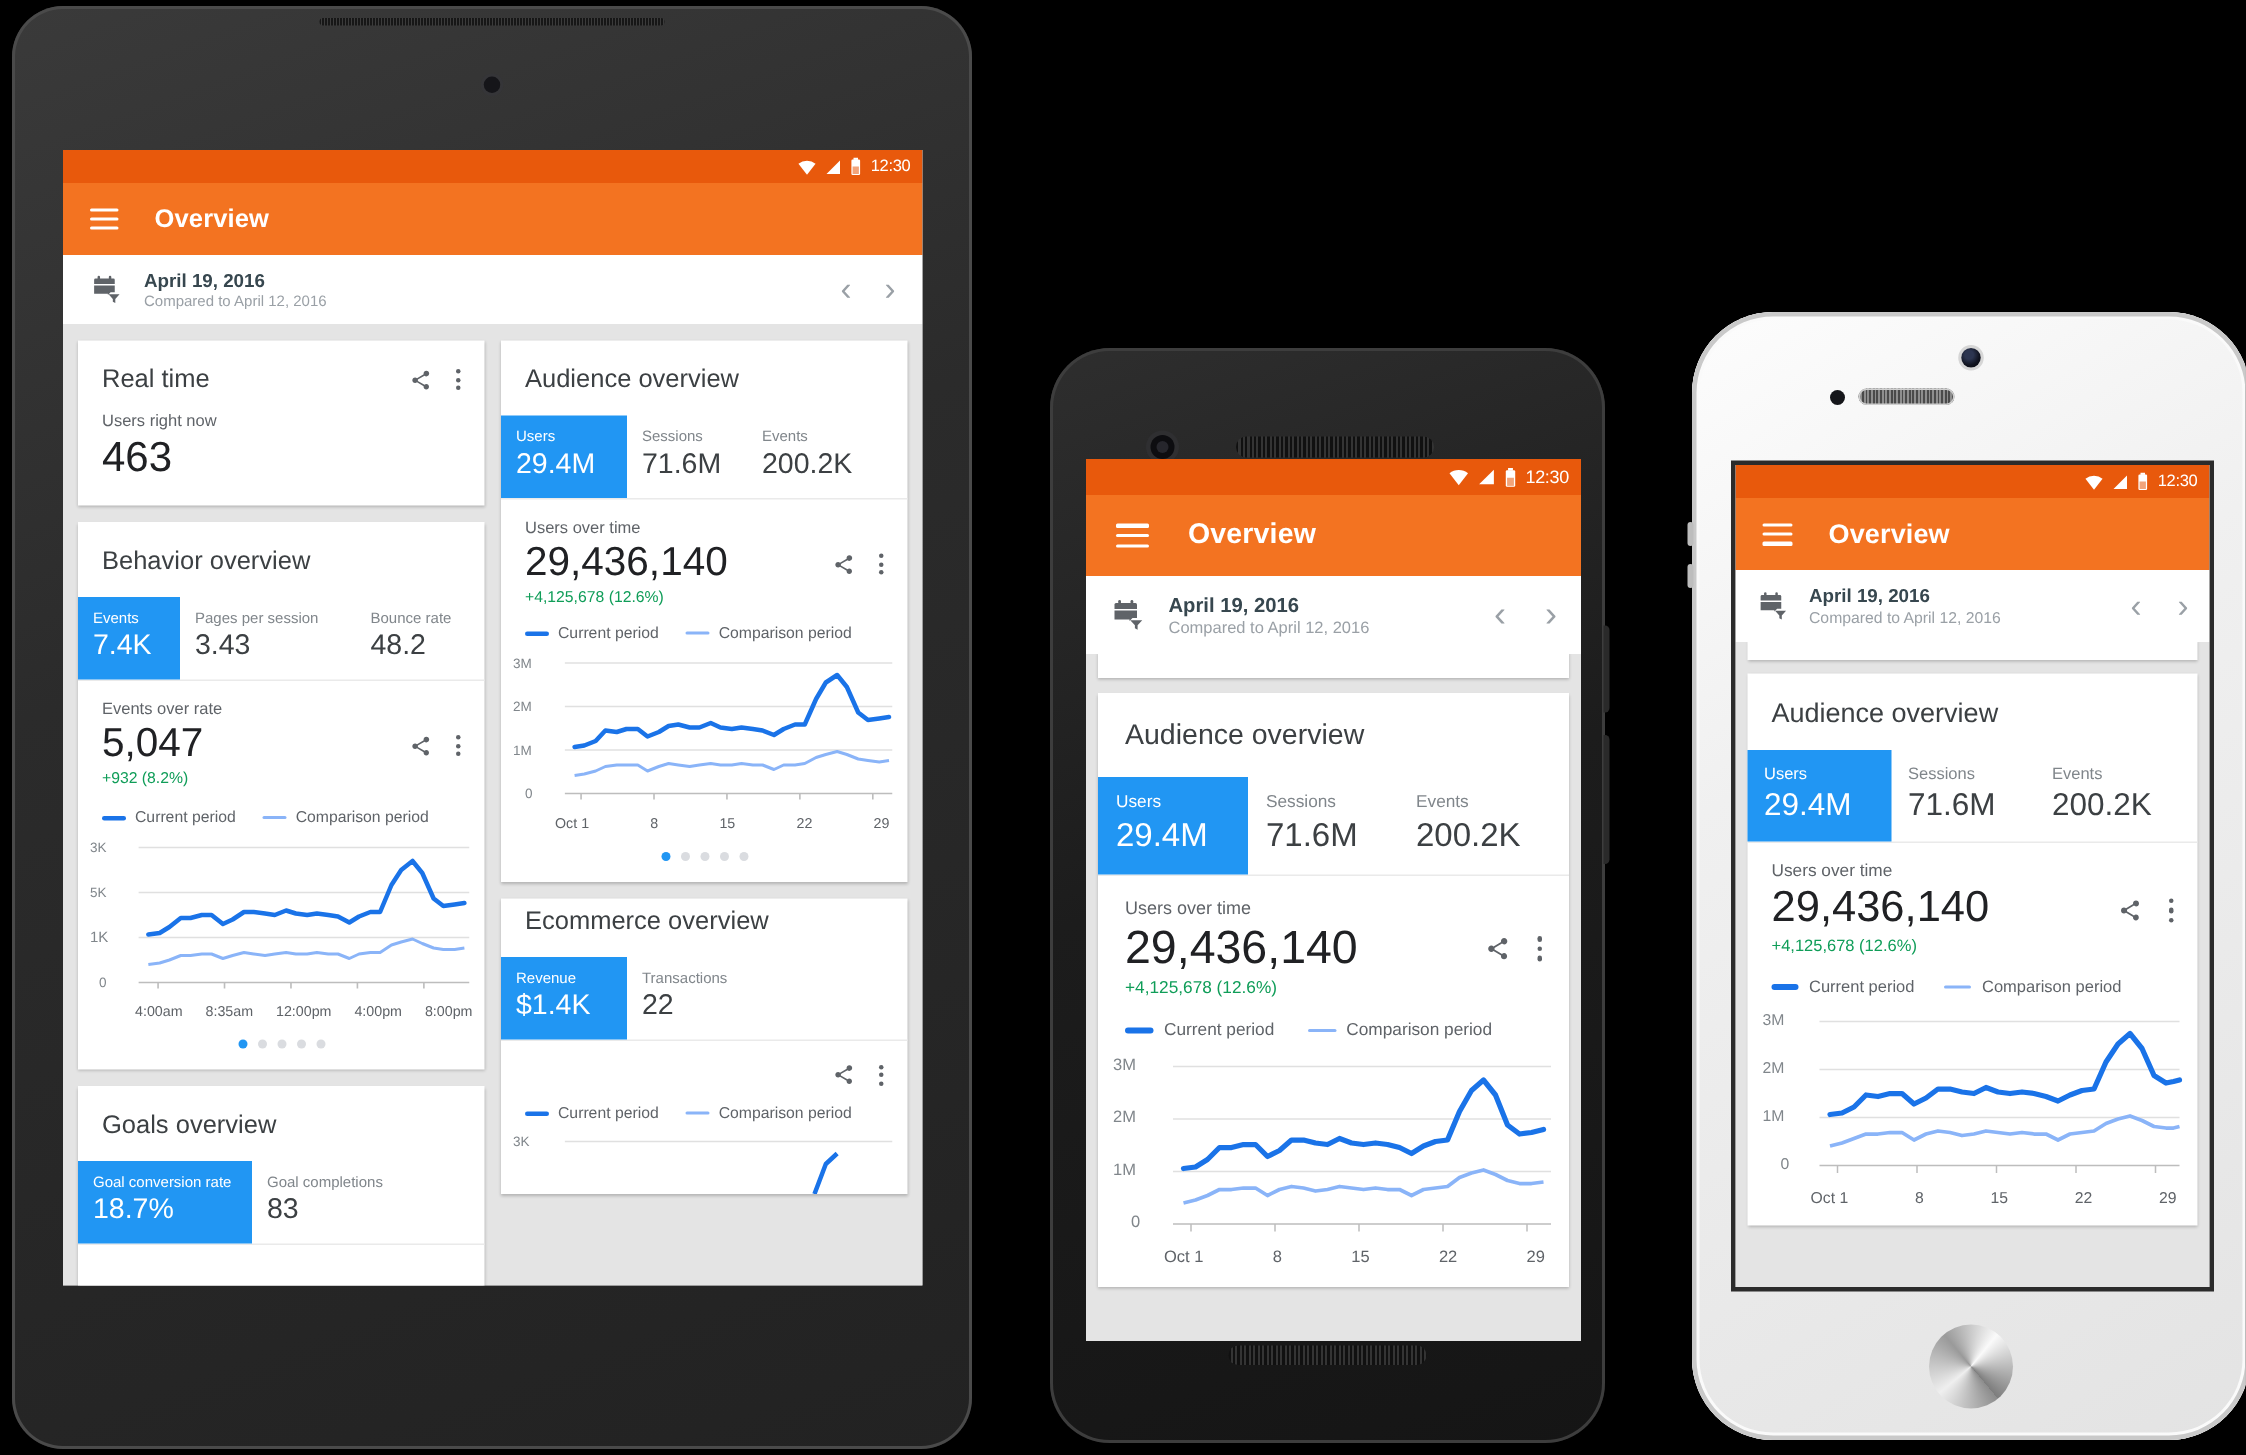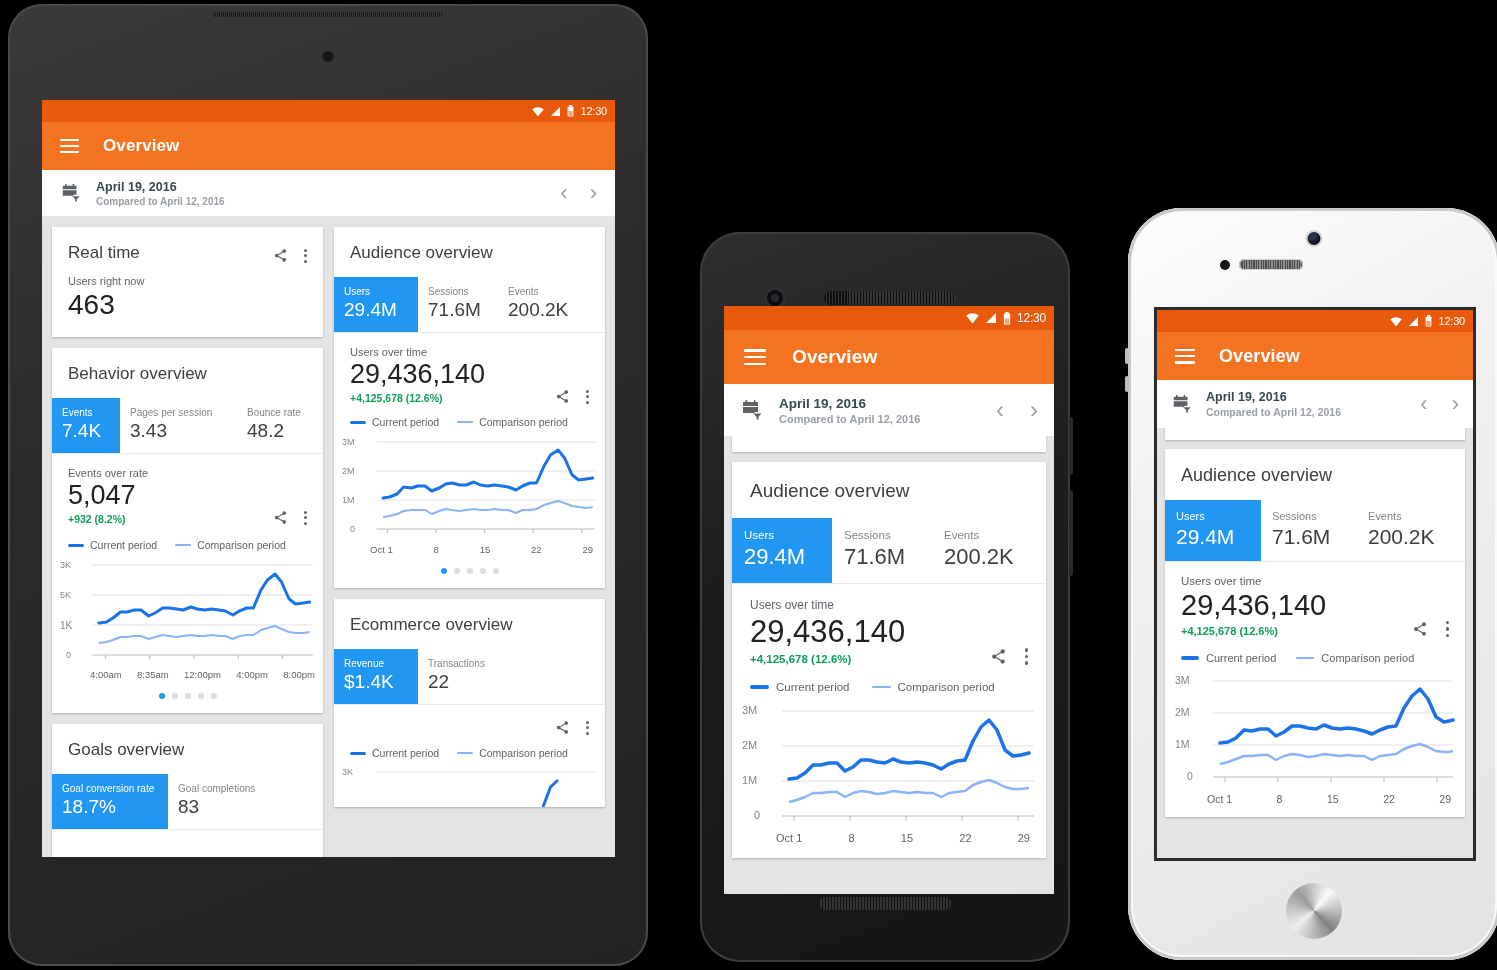--- a/index.html
+++ b/index.html
@@ -121,39 +121,39 @@
   .sb-time { font-size: 11px; letter-spacing:-.2px; }
   .sb-icon { display:block; }
 
   .appbar { background:#f37321; display:flex; align-items:center; color:#fff; }
   .hamburger { display:flex; flex-direction:column; justify-content:space-between; }
   .hamburger i { display:block; background:#fff; border-radius:1px; }
   .appbar-title { font-weight:700; letter-spacing:.1px; }
 
   .datebar { background:#fff; display:flex; align-items:center; }
   .date-main { font-weight:700; color:#37474f; }
-  .date-sub { color:#9aa0a6;font-weight:bold; }
+  .date-sub { color:#9aa0a6; }
   .date-navs { margin-left:auto; display:flex; align-items:center; }
   .chev { color:#9aa0a6; line-height:1; font-weight:400; }
 
   .scroll { background:#e4e4e4; }
   .card { background:#fff; box-shadow:0 1px 2px rgba(0,0,0,.22); }
   .card-title { color:#3c4043; }
   .metrics { display:flex; border-bottom:1px solid #eaeaea; }
   .metric { flex:1; }
   .metric.sel { background:#2196f3; }
   .metric-label { color:#80868b; }
   .metric.sel .metric-label { color:#fff; }
   .metric-val { color:#3c4043; }
   .metric.sel .metric-val { color:#fff; }
 
-  .ov-head { display:flex; align-items:flex-end; }
+  .ov-head { display:flex; align-items:center; }
   .ov-label { color:#5f6368; }
   .ov-big { color:#202124; }
-  .ov-delta { color:#0f9d58;font-weight:bold; }
+  .ov-delta { color:#0f9d58; }
   .ov-actions { margin-left:auto; display:flex; align-items:center; }
 
   .legend { display:flex; align-items:center; color:#5f6368; }
   .legend-item { display:flex; align-items:center; }
   .lg-line { display:block; border-radius:2px; }
   .lg-cur { background:#1a73e8; }
   .lg-cmp { background:#8ab4f8; }
 
   .dots { display:flex; justify-content:center; align-items:center; }
   .dot { border-radius:50%; background:#dadce0; }
@@ -425,21 +425,21 @@
             <div class="dots" style="gap:7px;padding:13px 0 14px">
               <i class="dot on" style="width:6px;height:6px"></i>
                 <i class="dot" style="width:6px;height:6px"></i>
               <i class="dot" style="width:6px;height:6px"></i>
                 <i class="dot" style="width:6px;height:6px"></i>
               <i class="dot" style="width:6px;height:6px"></i>
             </div>
           </div>
 
           <div class="card">
-            <div style="padding:16px 16px 14px">
+            <div style="padding:5px 16px 14px">
               <span class="card-title" style="font-size:17px">Ecommerce overview</span>
             </div>
             <div class="metrics">
               <div class="metric sel" style="padding:9px 10px 11px;flex:0 0 84px">
                 <div class="metric-label" style="font-size:10px">Revenue</div>
                 <div class="metric-val" style="font-size:19px;margin-top:2px">$1.4K</div>
               </div>
               <div class="metric" style="padding:9px 10px 11px">
                 <div class="metric-label" style="font-size:10px">Transactions</div>
                 <div class="metric-val" style="font-size:19px;margin-top:2px">22</div>

